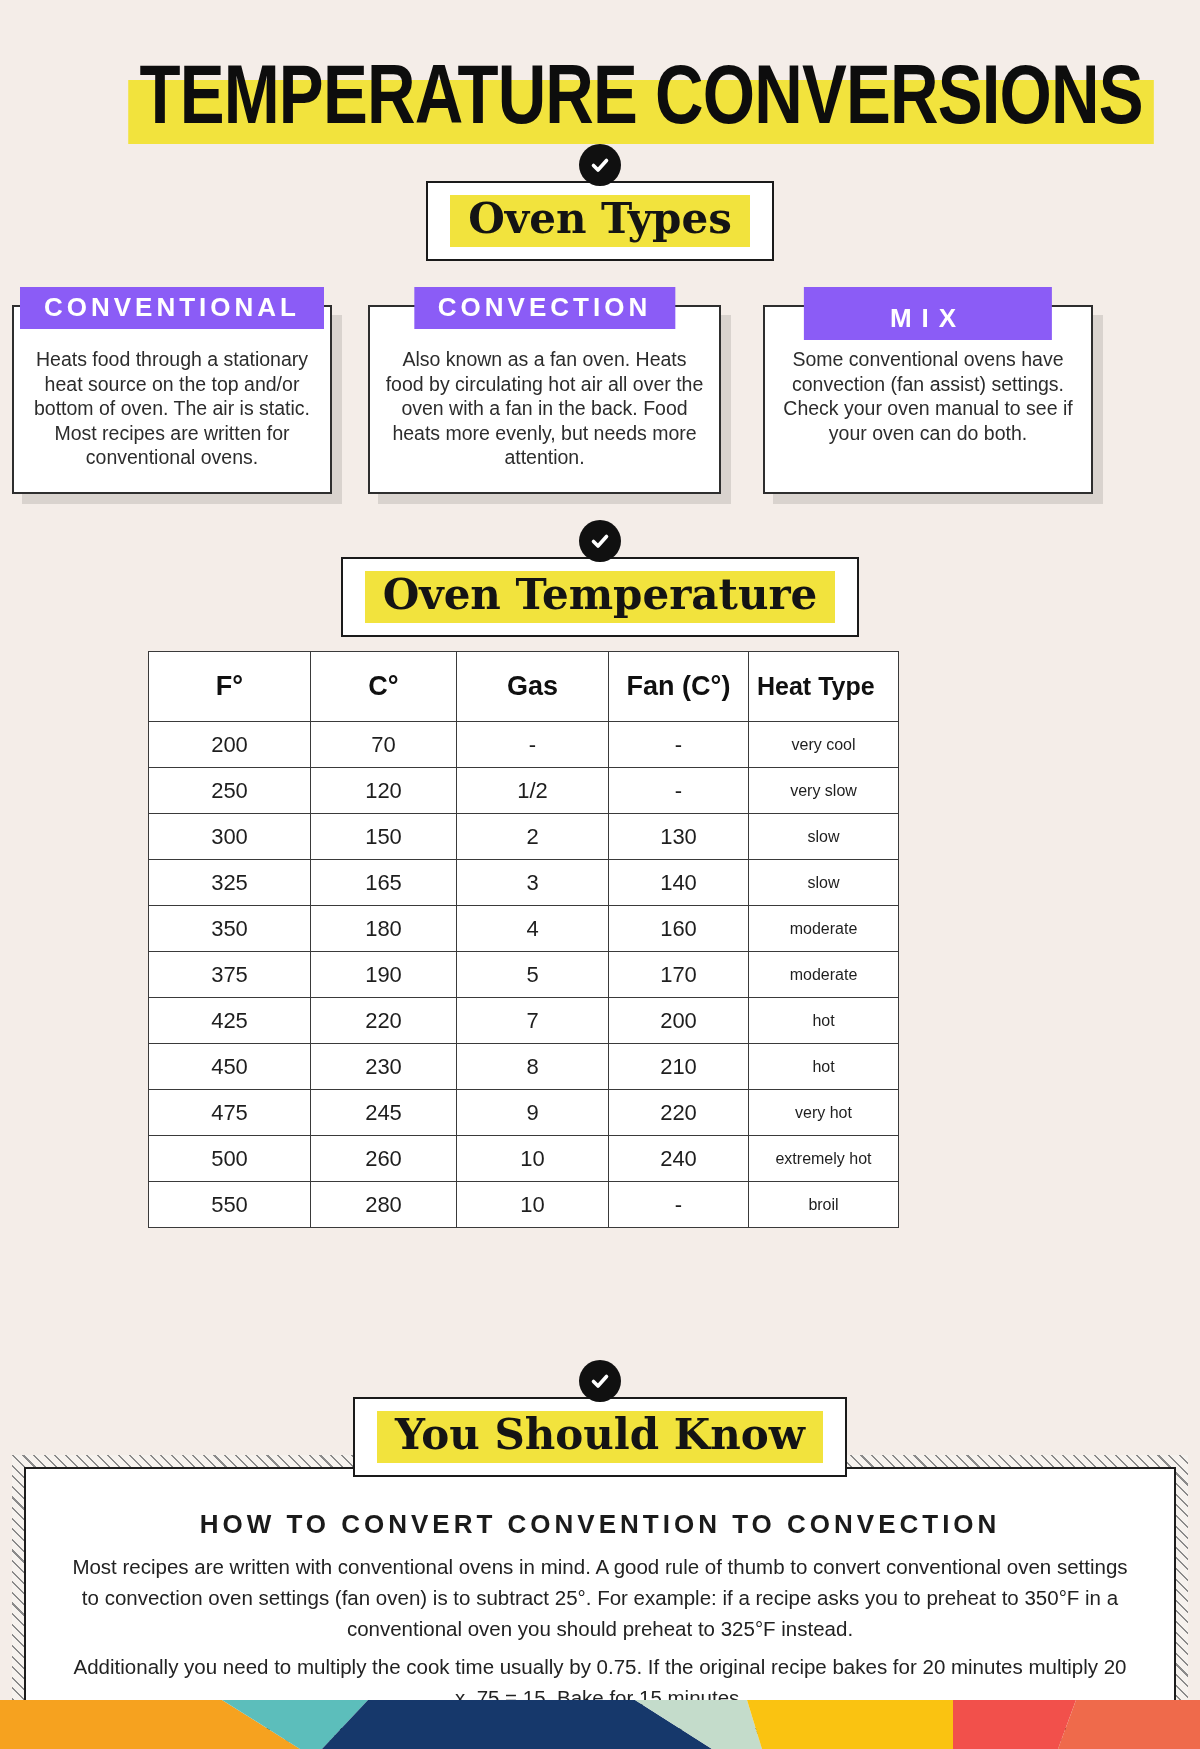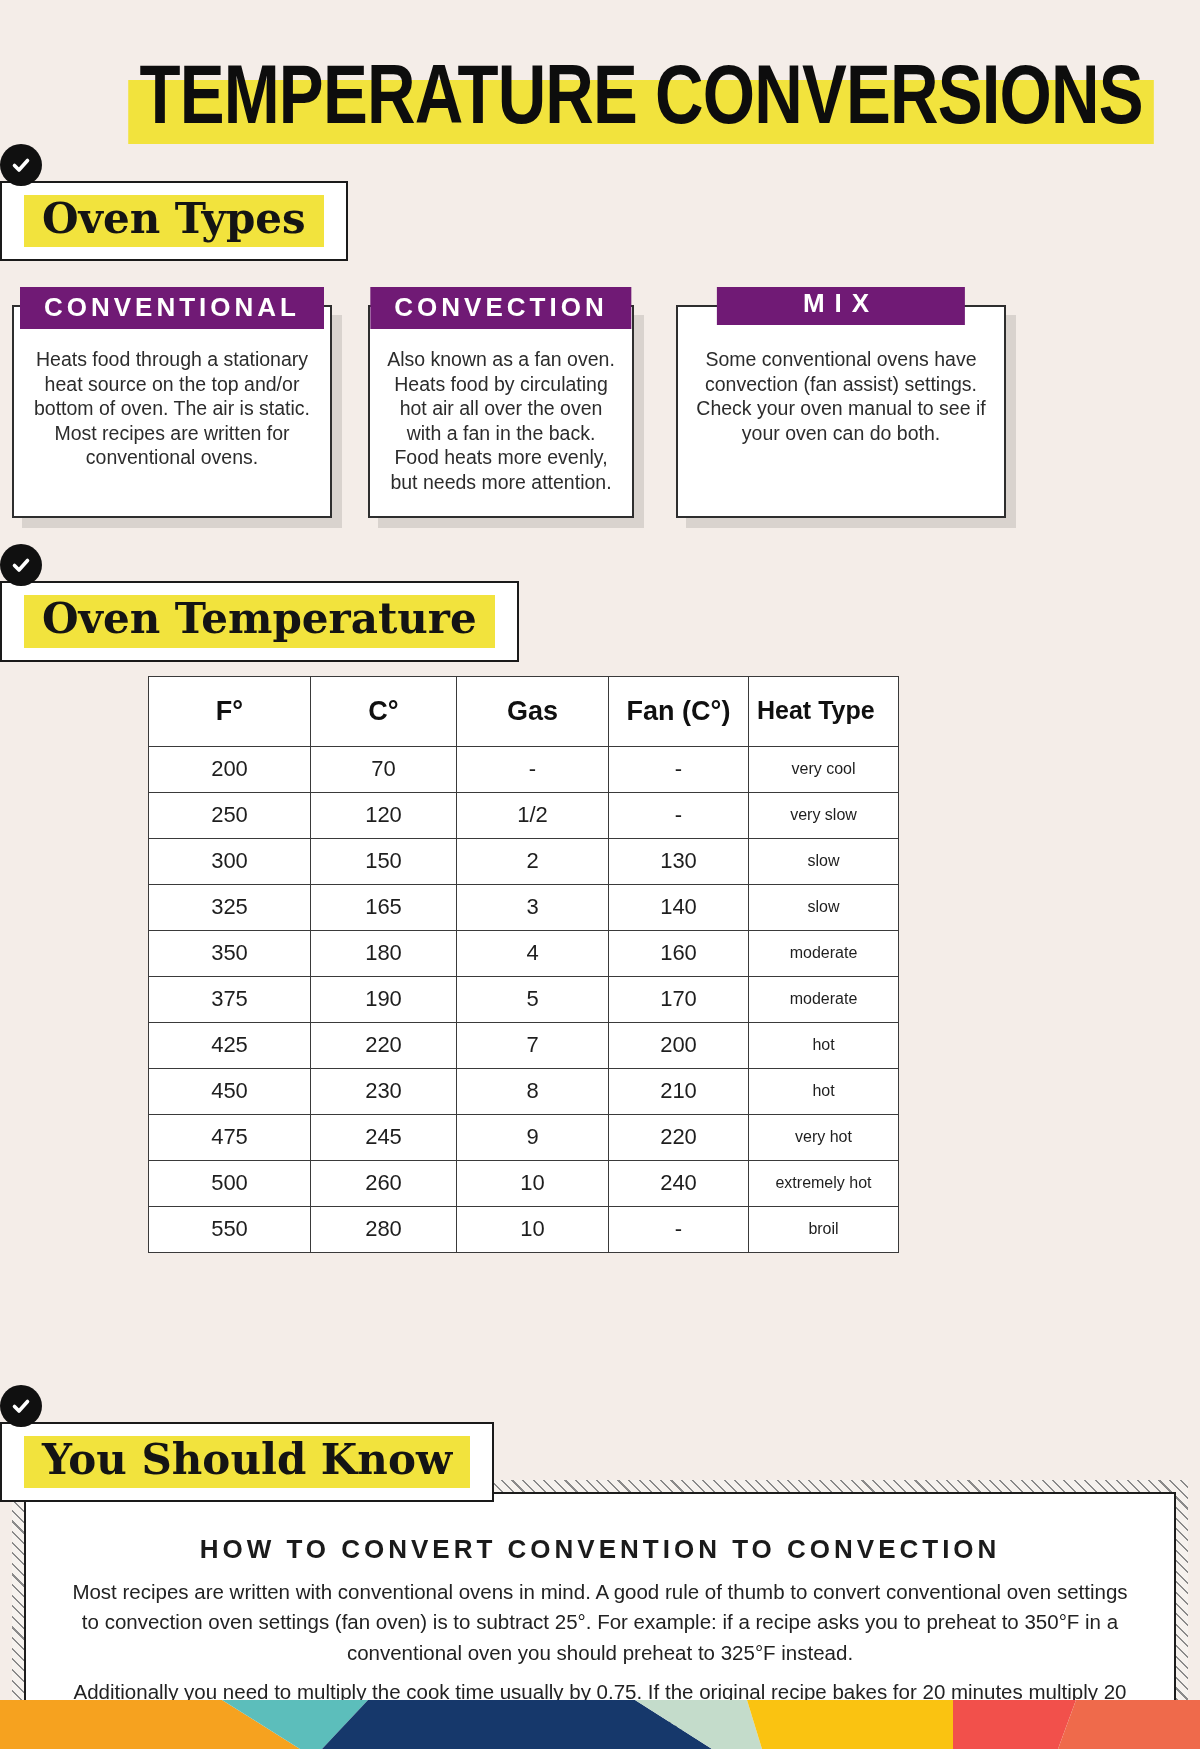--- a/index.html
+++ b/index.html
@@ -18,21 +18,21 @@
     display:inline-block;
     font-size:84px; line-height:1; font-weight:900;
     color:#0D0D0D; white-space:nowrap;
     transform:scaleX(0.80); transform-origin:center;
     background:linear-gradient(180deg, rgba(0,0,0,0) 0 32%, #F2E33D 32% 100%);
     padding:2px 14px 8px;
     letter-spacing:-1px;
   }
 
   
-  .section-head { text-align:left; position:relative; z-index:2; }
+  .section-head { text-align:center; position:relative; z-index:2; }
   .badge {
     width:42px; height:42px; border-radius:50%;
     background:#101010; display:inline-flex;
     align-items:center; justify-content:center;
     position:relative; z-index:3; margin-bottom:-22px;
   }
   .badge svg { width:24px; height:24px; }
   .head-box {
     display:inline-block; background:#FFFFFF;
     border:2px solid #1A1A1A; padding:12px 22px 12px;
@@ -46,29 +46,29 @@
 
   
   .cards { display:flex; margin:44px 12px 0 12px; gap:42px; }
   .card {
     position:relative; background:#FFFFFF;
     border:2px solid #2E2E2E;
     box-shadow:10px 10px 0 #D9D3CE;
     padding:40px 12px 22px; min-height:170px;
   }
   .card-1 { width:320px; }
-  .card-2 { width:266px; margin-left:-6px; }
+  .card-2 { width:353px; margin-left:-6px; }
   .card-3 { width:330px; }
   .card-band {
     position:absolute; top:-20px; left:50%; transform:translateX(-50%);
-    background:#701a75; color:#FFFFFF;
+    background:#8b5cf6; color:#FFFFFF;
     font-weight:800; font-size:26px; letter-spacing:4px;
     padding:5px 24px 6px; white-space:nowrap;
   }
-  .card-3 .card-band { letter-spacing:10px; padding:1px 86px 6px; }
+  .card-3 .card-band { letter-spacing:10px; padding:16px 86px 6px; }
   .card-body {
     font-size:19.5px; line-height:1.26; color:#2C2C2C;
     text-align:center;
   }
 
   
   .head-temp { margin-top:26px; }
   .conv-table {
     border-collapse:collapse; background:#FFFFFF;
     margin:14px 0 0 148px; table-layout:fixed;

